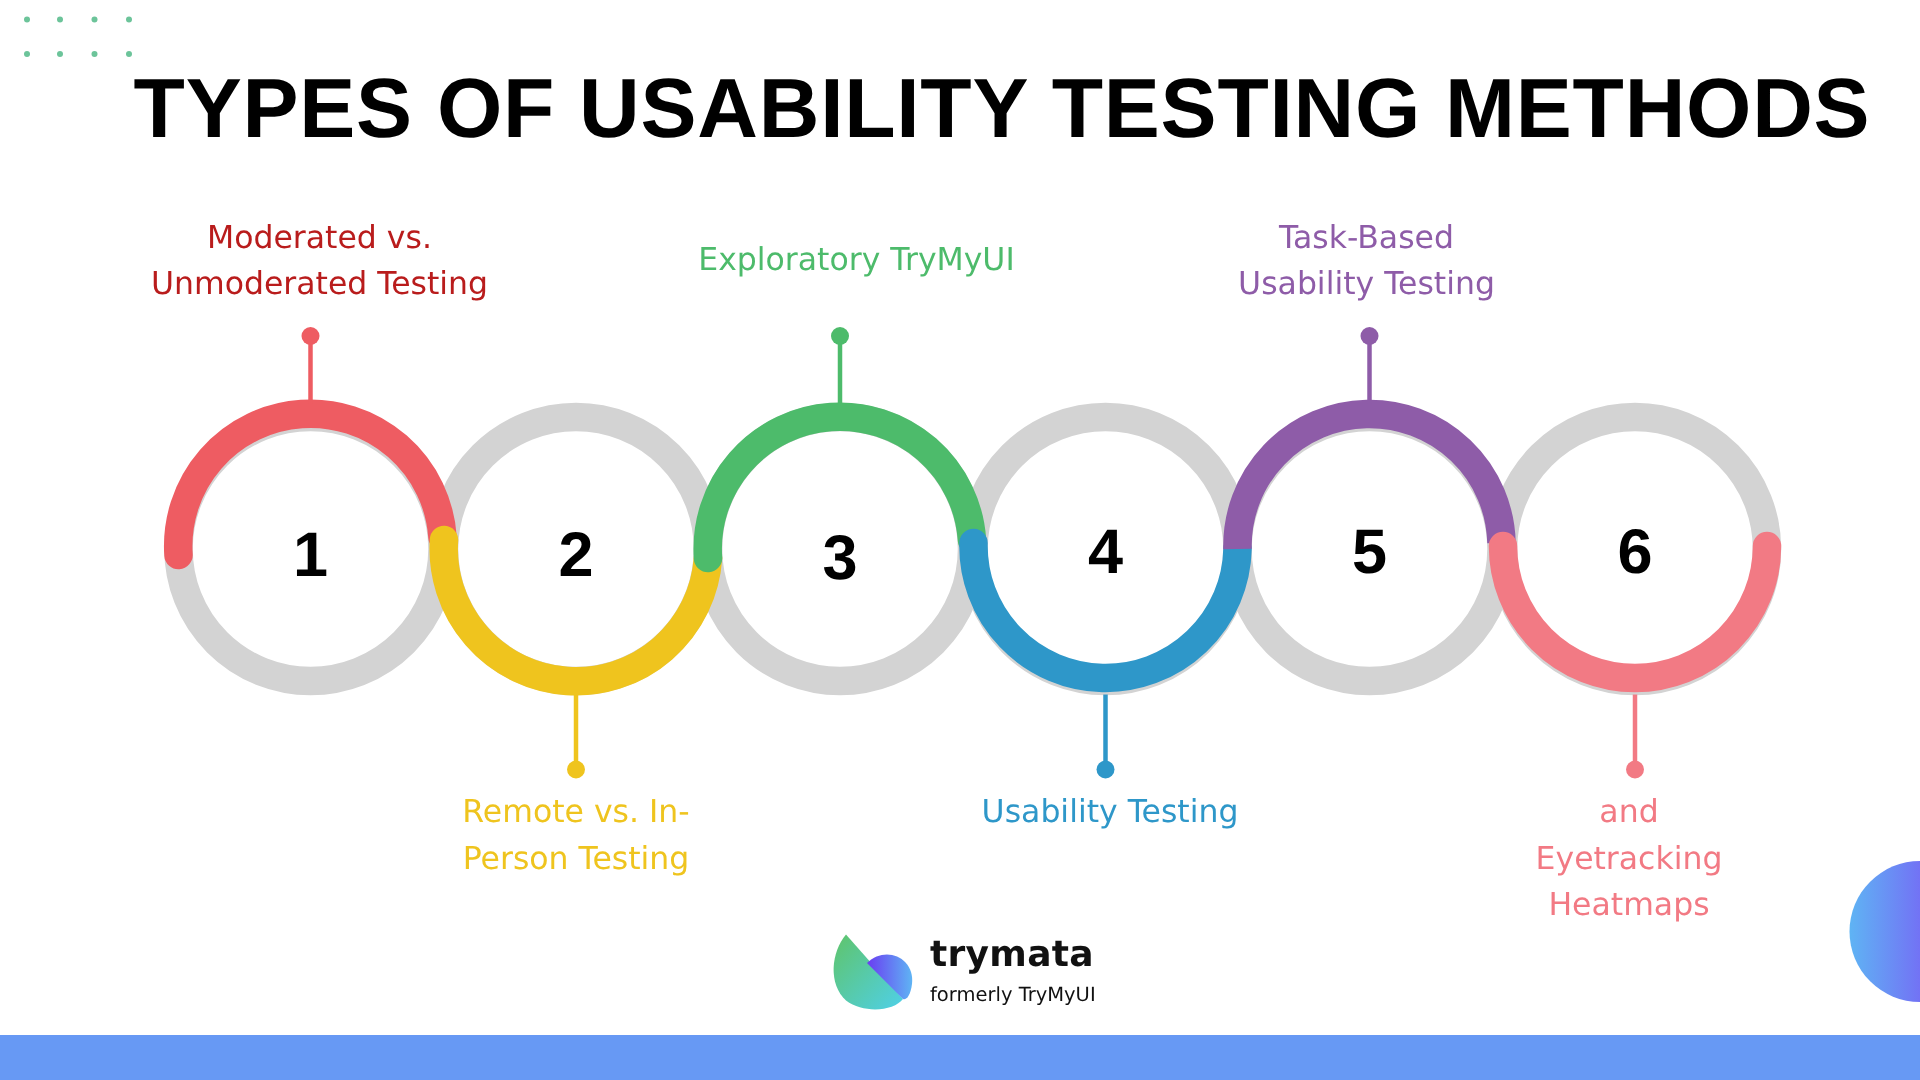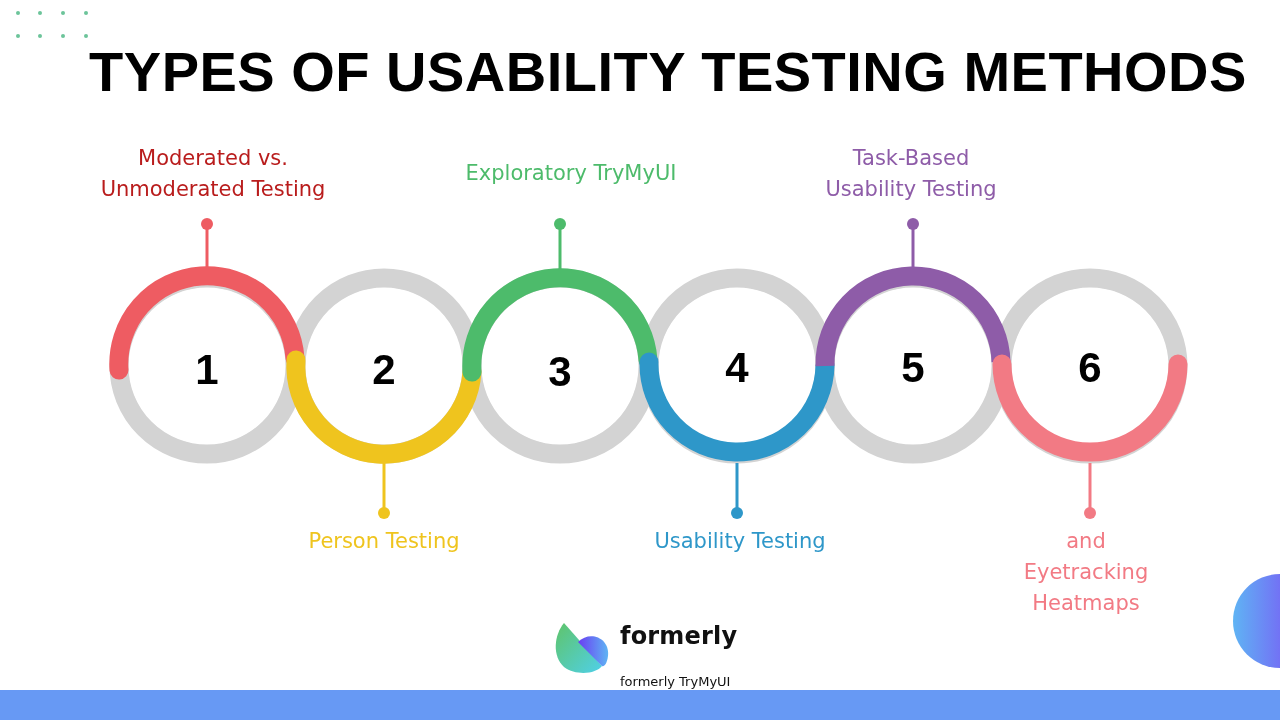--- a/index.html
+++ b/index.html
@@ -26,21 +26,21 @@
   .num {
     font-family: "Liberation Sans", "DejaVu Sans", sans-serif; font-weight: 700; font-size: 42px; fill: #000;
   }
   .logo { position: absolute; left: 550px; top: 620px; width: 200px; height: 60px; }
   .logo-name {
     position: absolute; left: 70px; top: 2px; font-family: "DejaVu Sans", sans-serif;
     font-weight: 700; font-size: 24px; color: #111; letter-spacing: 0.2px;
   }
   .logo-sub {
     position: absolute; left: 70px; top: 36px; font-family: "DejaVu Sans", sans-serif;
-    font-size: 13px; color: #111; margin-top: 18px;
+    font-size: 13px; color: #111;
   }
   .bottom-bar { position: absolute; left: 0; top: 690px; width: 1280px; height: 30px; background: #6799F4; }
   .corner-ball {
     position: absolute; left: 1233px; top: 574px; width: 94px; height: 94px; border-radius: 50%;
     background: linear-gradient(90deg, #5fb4f4 0%, #7a58f5 70%, #6a3cf2 100%);
   }
 </style>
 </head>
 <body>
 
@@ -107,20 +107,21 @@
   <text class="num" x="737" y="382" text-anchor="middle">4</text>
   <text class="num" x="913" y="382" text-anchor="middle">5</text>
   <text class="num" x="1090" y="382" text-anchor="middle">6</text>
 </svg>
 
 <div class="label" style="left:213px; top:143px; color:#b91c1c">
   <div>Moderated vs.</div>
   <div>Unmoderated Testing</div>
 </div>
 <div class="label" style="left:384px; top:526px; color:#EFC41E">
+  <div>Remote vs. In-</div>
   <div>Person Testing</div>
 </div>
 <div class="label" style="left:571px; top:158px; color:#4DBB6B">
   <div>Exploratory TryMyUI</div>
 </div>
 <div class="label" style="left:740px; top:526px; color:#2E97C9">
   <div>Usability Testing</div>
 </div>
 <div class="label" style="left:911px; top:143px; color:#8E5CA8">
   <div>Task-Based</div>
@@ -140,18 +141,18 @@
         <stop offset="1" stop-color="#4fd0e8"></stop>
       </linearGradient>
       <linearGradient id="lg2" x1="0" y1="0" x2="1" y2="0">
         <stop offset="0" stop-color="#6a3cf2"></stop>
         <stop offset="1" stop-color="#5fb4f4"></stop>
       </linearGradient>
     </defs>
     <path d="M14 3 C 4 15, 2 36, 14 47 C 26 56, 46 54, 52 46 Z" fill="url(#lg1)"></path>
     <path d="M28 22 C 40 10, 60 18, 58 36 C 57 44, 54 47, 52 46 Z" fill="url(#lg2)"></path>
   </svg>
-  <div class="logo-name">formerly</div>
+  <div class="logo-name">trymata</div>
   <div class="logo-sub">formerly TryMyUI</div>
 </div>
 
 <div class="corner-ball"></div>
 <div class="bottom-bar"></div>
 
 </body></html>

